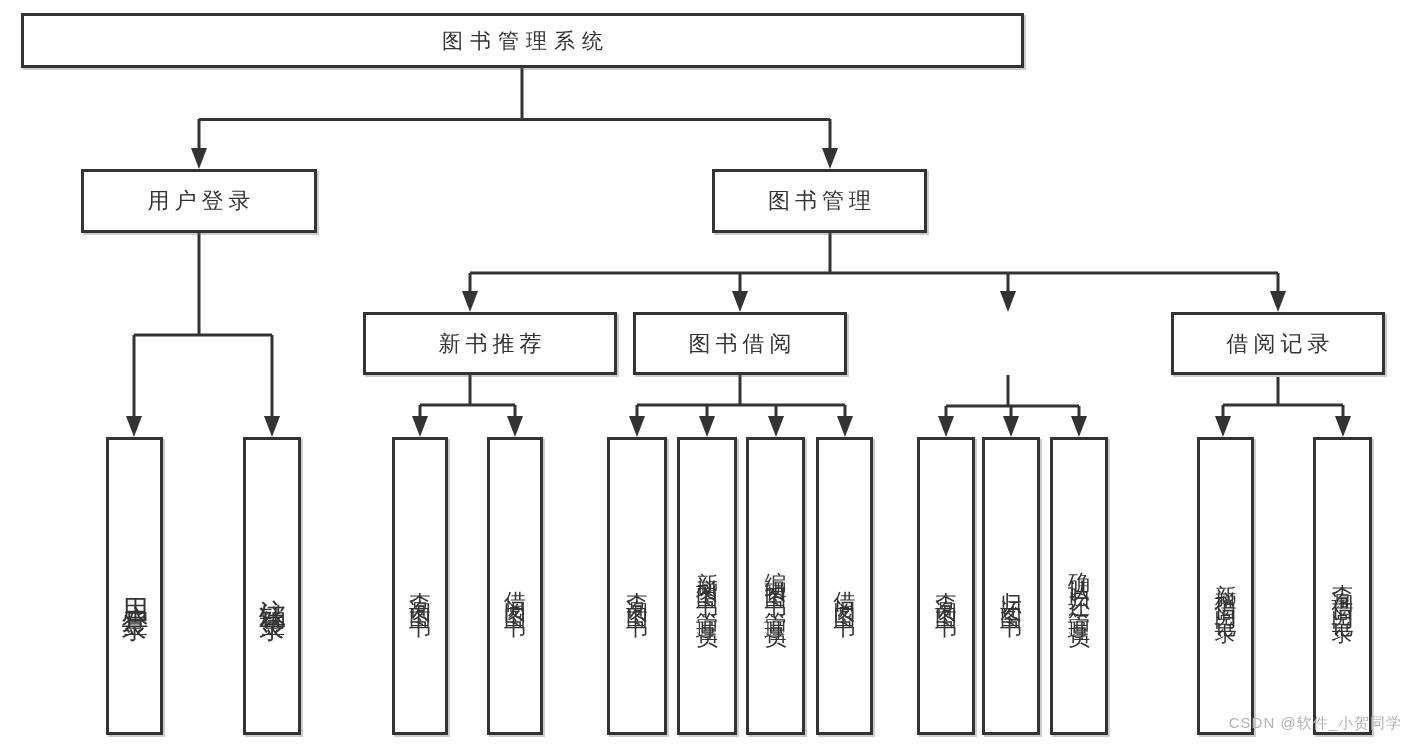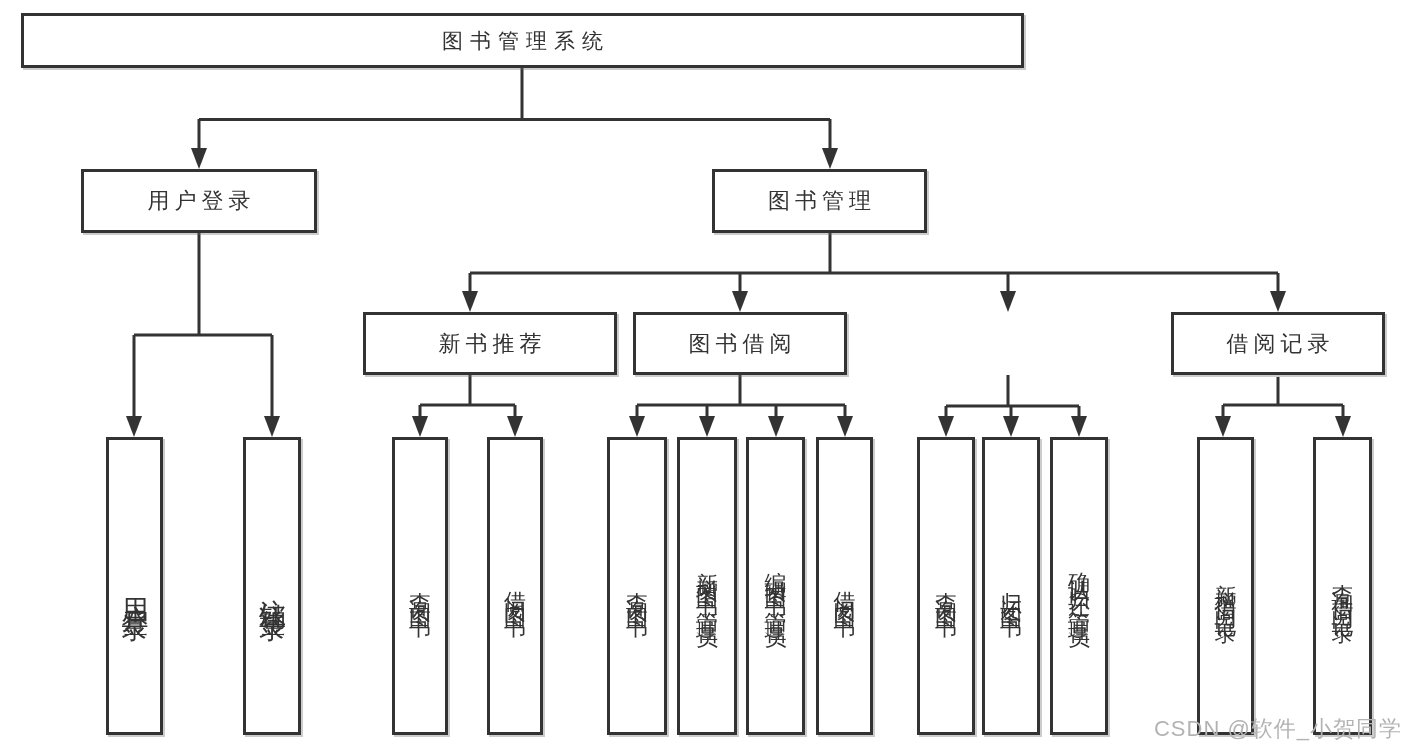--- a/index.html
+++ b/index.html
@@ -20,21 +20,21 @@
   .hlabel { font-size:22px; letter-spacing:5px; margin-right:-5px; white-space:nowrap; }
   .root .hlabel { font-size:21px; letter-spacing:7px; margin-right:-7px; }
   .vtext {
     writing-mode:vertical-rl; text-orientation:upright;
     font-size:22px; line-height:1; letter-spacing:8px; margin-bottom:-8px;
     white-space:nowrap;
   }
   .big .vtext { font-size:27px; letter-spacing:6px; margin-bottom:-6px; }
   .watermark {
     position:absolute; right:3px; top:714px; z-index:3;
-    font-size:22px; letter-spacing:1px; color:#b3b3b3; white-space:nowrap;
+    font-size:15px; letter-spacing:1px; color:#b3b3b3; white-space:nowrap;
   }
 </style>
 </head>
 <body>
 
 <div class="canvas">
 
   <svg class="connectors" width="1405" height="747" viewBox="0 0 1405 747">
 
     <path d="M522 68 V121 M199 119.5 H830 M199 119 V162 M830 119 V162"></path>

